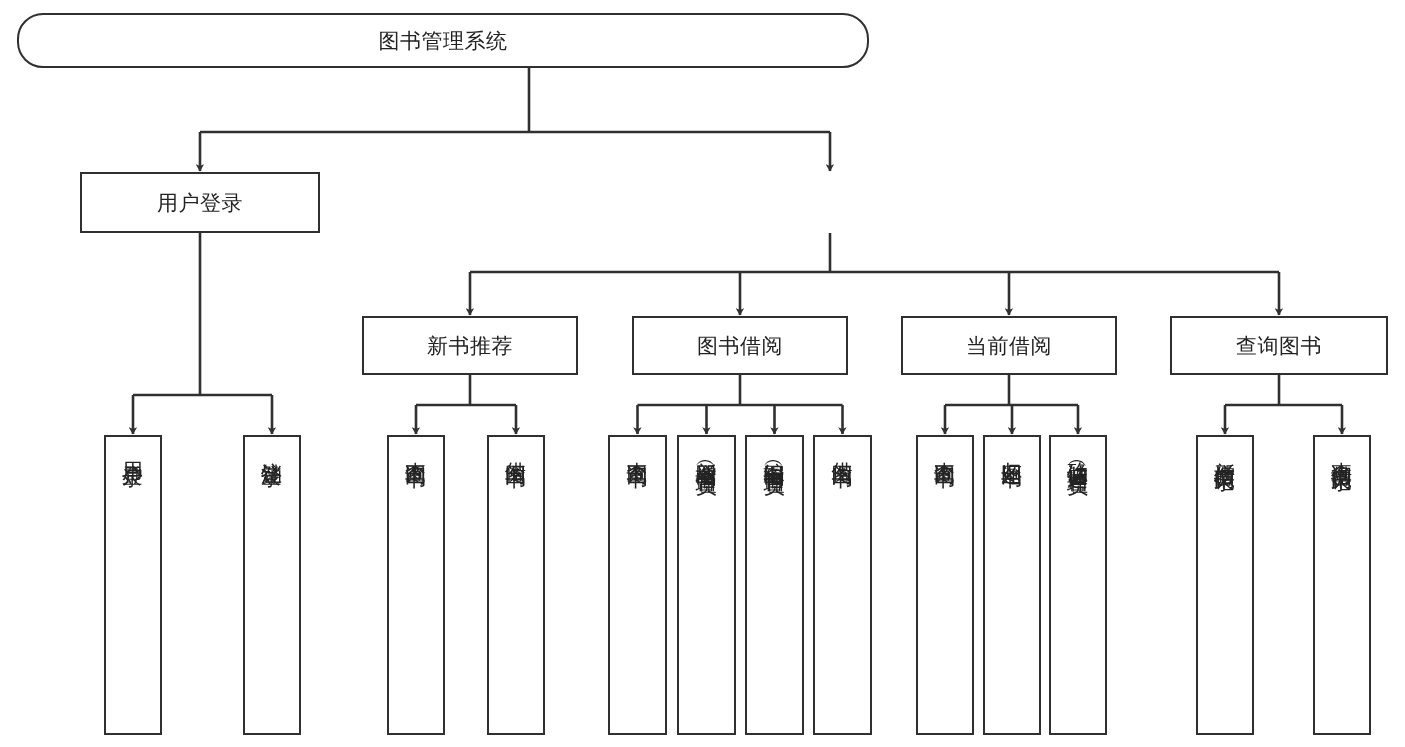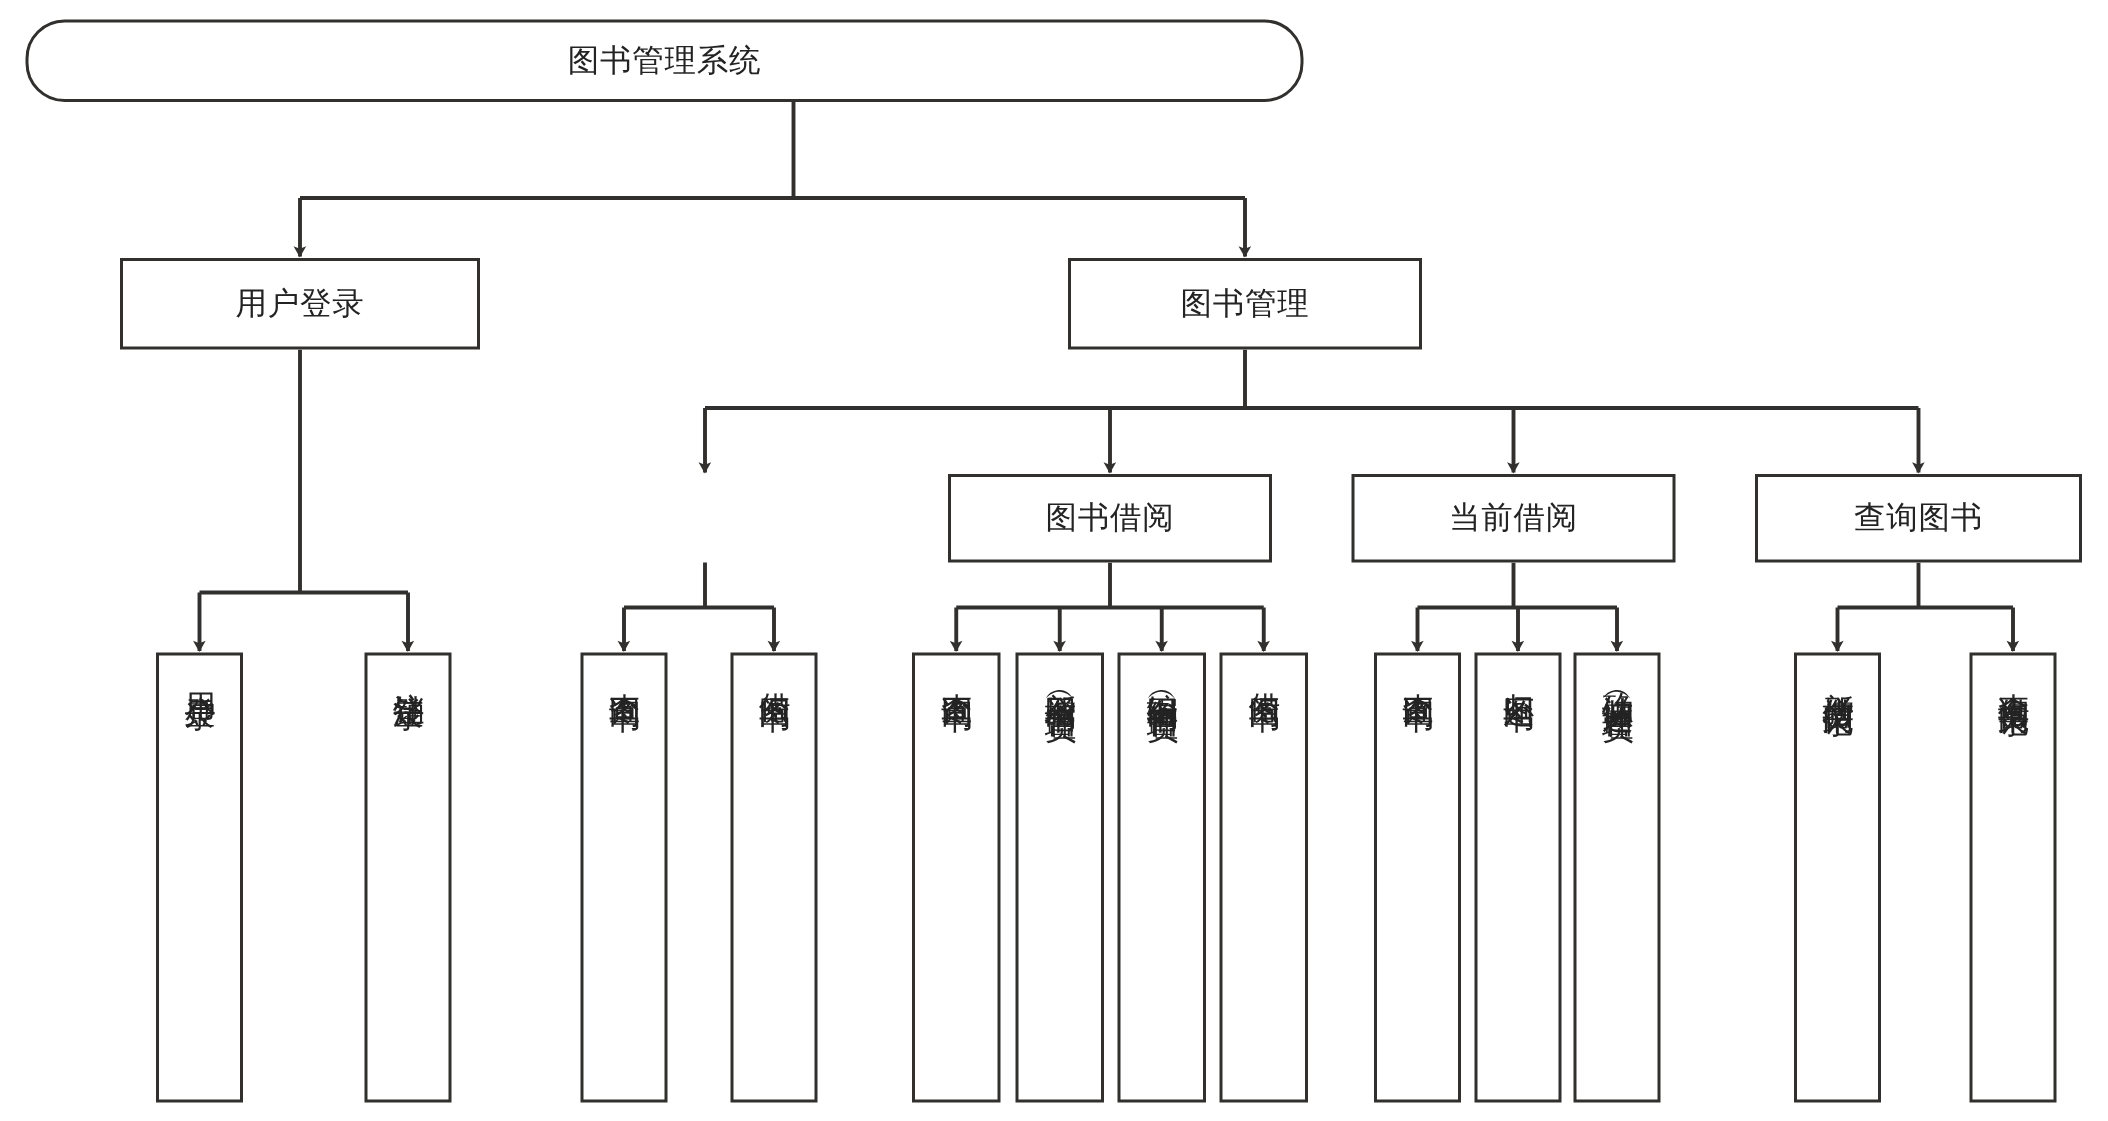--- a/index.html
+++ b/index.html
@@ -117,24 +117,24 @@
       </g>
   </svg>
 
   <div class="node-box horiz" style="left: 17px; top: 13px; width: 852px; height: 55px; border-radius: 26px;">
     <span class="node-label">图书管理系统</span>
   </div>
 
   <div class="node-box horiz" style="left: 80px; top: 172px; width: 240px; height: 61px;">
     <span class="node-label">用户登录</span>
   </div>
-  <div class="node-box horiz" style="left: 712px; top: 172px; width: 236px; height: 61px;">
-    <span class="node-label">图书管理</span>
+
+  <div class="node-box horiz" style="left: 362px; top: 316px; width: 216px; height: 59px;">
+    <span class="node-label">新书推荐</span>
   </div>
-
   <div class="node-box horiz" style="left: 632px; top: 316px; width: 216px; height: 59px;">
     <span class="node-label">图书借阅</span>
   </div>
   <div class="node-box horiz" style="left: 901px; top: 316px; width: 216px; height: 59px;">
     <span class="node-label">当前借阅</span>
   </div>
   <div class="node-box horiz" style="left: 1170px; top: 316px; width: 218px; height: 59px;">
     <span class="node-label">查询图书</span>
   </div>
 

